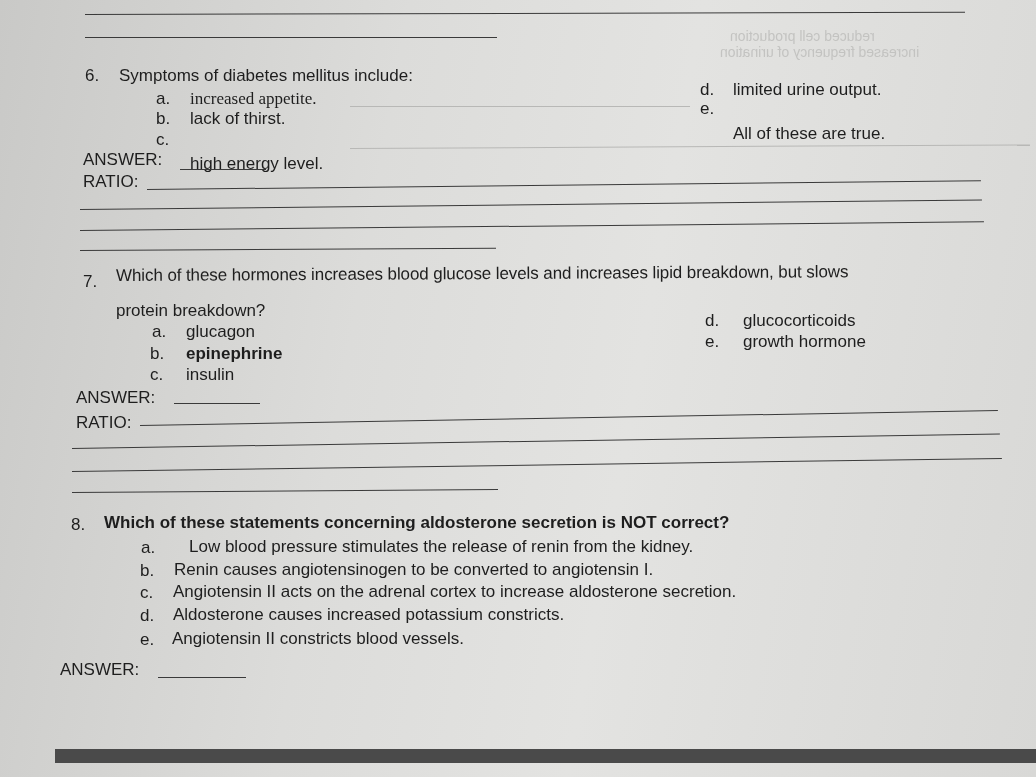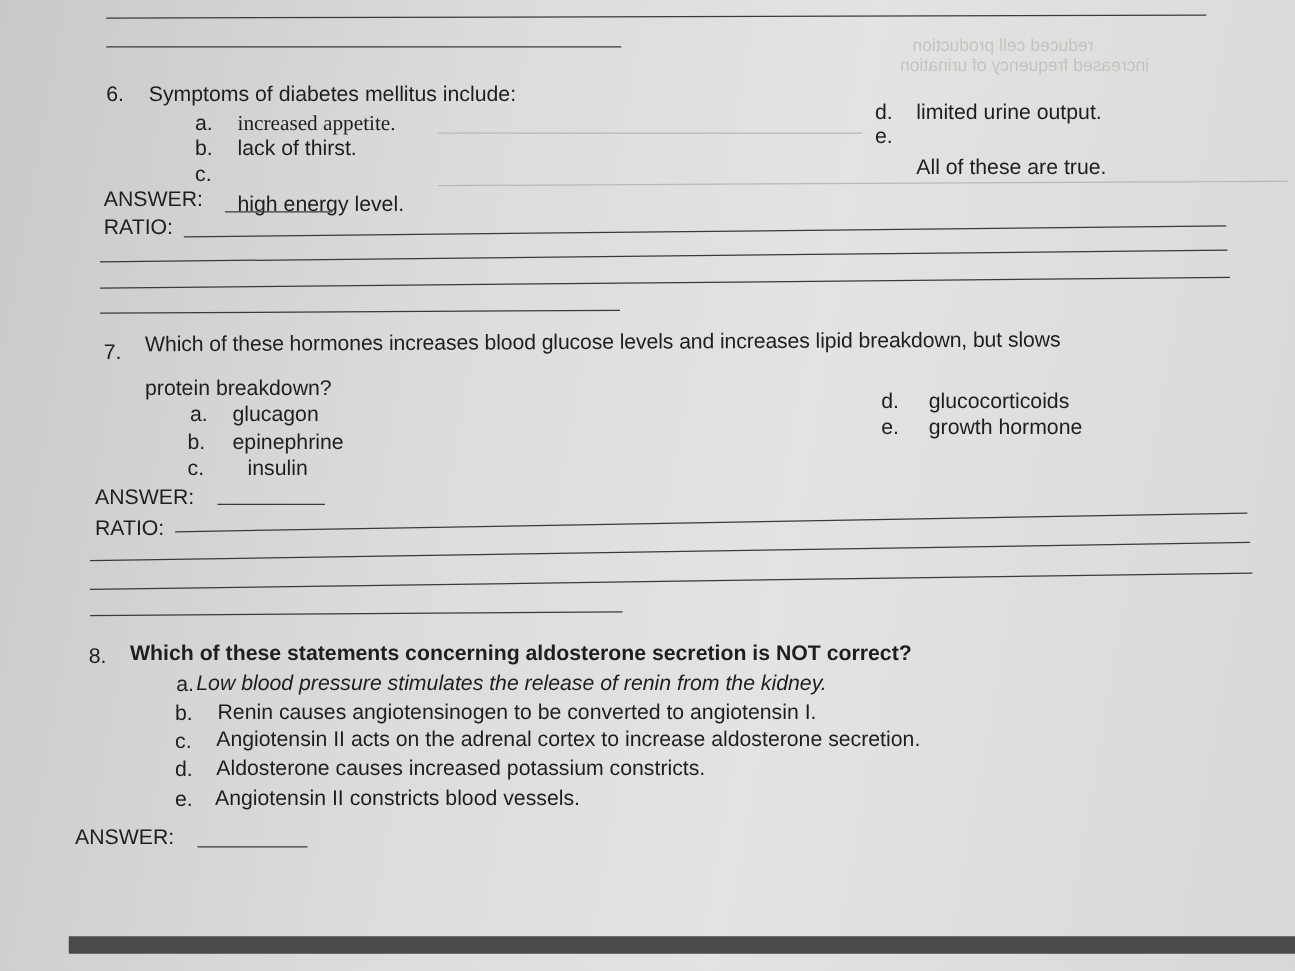--- a/index.html
+++ b/index.html
@@ -55,44 +55,44 @@
   </div>
 
   <div>
     <span class="txt" style="left:83px;top:272px;">7.</span>
     <span class="txt" style="left:116px;top:266px;transform:rotate(-0.3deg);transform-origin:left;letter-spacing:-0.1px;">Which of these hormones increases blood glucose levels and increases lipid breakdown, but slows</span>
     <span class="txt" style="left:116px;top:301px;">protein breakdown?</span>
 
     <span class="txt" style="left:152px;top:322px;">a.</span>
     <span class="txt" style="left:186px;top:322px;">glucagon</span>
     <span class="txt" style="left:150px;top:344px;">b.</span>
-    <span class="txt" style="left:186px;top:344px;">epinephrine</span>
+    <span class="txt" style="left:186px;top:344px;font-weight:bold;">epinephrine</span>
     <span class="txt" style="left:150px;top:365px;">c.</span>
-    <span class="txt" style="left:186px;top:365px;margin-left:12px;">insulin</span>
+    <span class="txt" style="left:186px;top:365px;">insulin</span>
 
     <span class="txt" style="left:705px;top:311px;">d.</span>
     <span class="txt" style="left:743px;top:311px;">glucocorticoids</span>
     <span class="txt" style="left:705px;top:332px;">e.</span>
     <span class="txt" style="left:743px;top:332px;">growth hormone</span>
 
     <span class="txt ans" style="left:76px;top:388px;">ANSWER:</span>
     <div class="rule" style="left:174px;top:403px;width:86px;"></div>
     <span class="txt ans" style="left:76px;top:413px;">RATIO:</span>
     <div class="rule" style="left:140px;top:425px;width:858px;transform:rotate(-1deg);"></div>
     <div class="rule" style="left:72px;top:448px;width:928px;transform:rotate(-0.9deg);"></div>
     <div class="rule" style="left:72px;top:471px;width:930px;transform:rotate(-0.8deg);"></div>
     <div class="rule" style="left:72px;top:492px;width:426px;transform:rotate(-0.4deg);"></div>
   </div>
 
   <div>
     <span class="txt" style="left:71px;top:515px;">8.</span>
     <span class="txt" style="left:104px;top:513px;font-weight:bold;">Which of these statements concerning aldosterone secretion is NOT correct?</span>
 
     <span class="txt" style="left:141px;top:538px;">a.</span>
-    <span class="txt" style="left:157px;top:537px;font-style:italic;">Low blood pressure stimulates the release of renin from the kidney.</span>
+    <span class="txt" style="left:189px;top:537px;">Low blood pressure stimulates the release of renin from the kidney.</span>
     <span class="txt" style="left:140px;top:561px;">b.</span>
     <span class="txt" style="left:174px;top:560px;">Renin causes angiotensinogen to be converted to angiotensin I.</span>
     <span class="txt" style="left:140px;top:583px;">c.</span>
     <span class="txt" style="left:173px;top:582px;">Angiotensin II acts on the adrenal cortex to increase aldosterone secretion.</span>
     <span class="txt" style="left:140px;top:606px;">d.</span>
     <span class="txt" style="left:173px;top:605px;">Aldosterone causes increased potassium constricts.</span>
     <span class="txt" style="left:140px;top:630px;">e.</span>
     <span class="txt" style="left:172px;top:629px;">Angiotensin II constricts blood vessels.</span>
 
     <span class="txt ans" style="left:60px;top:660px;">ANSWER:</span>

